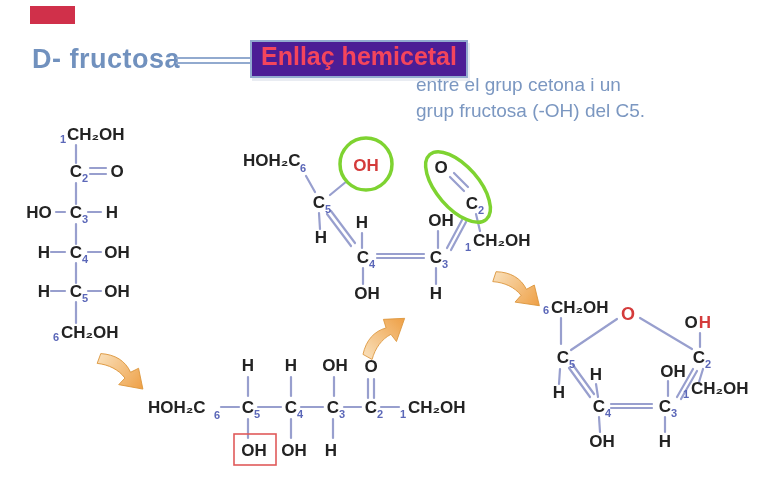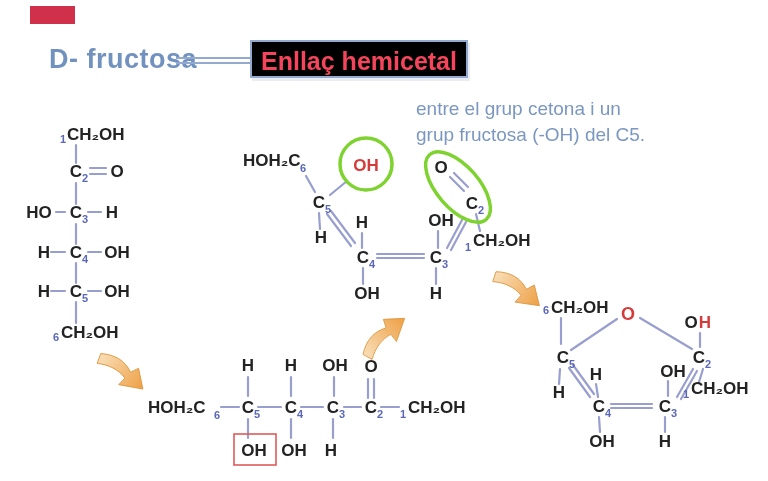--- a/index.html
+++ b/index.html
@@ -1,27 +1,27 @@
 <!DOCTYPE html>
 <html style="--title: #7191be; --callout: #f4455c; --border: #92aacf; --caption: #7b97c1; --marker: #d0304a;"><head>
 <meta charset="utf-8">
 <style>
   html,body{margin:0;padding:0;background:#fff;}
   .stage{position:relative;width:768px;height:481px;background:#ffffff;overflow:hidden;
          font-family:"Liberation Sans","DejaVu Sans",sans-serif;}
   .marker{position:absolute;left:30px;top:6px;width:45px;height:18px;background:var(--marker,#d0304a);}
   .title{position:absolute;left:32px;top:44px;font-size:27px;font-weight:bold;
-         color:var(--title,#7191be);letter-spacing:.5px;white-space:nowrap;margin-left:17px;}
+         color:var(--title,#7191be);letter-spacing:.5px;white-space:nowrap;}
   .connector{position:absolute;left:176px;top:57px;width:76px;height:3px;
          border-top:2px solid var(--border,#92aacf);border-bottom:2px solid var(--border,#92aacf);}
-  .callout{position:absolute;left:250px;top:40px;width:214px;height:34px;background:#000000;
-         border:2px solid var(--border,#92aacf);display:flex;align-items:flex-end;justify-content:center;
+  .callout{position:absolute;left:250px;top:40px;width:214px;height:34px;background:#4c1d95;
+         border:2px solid var(--border,#92aacf);display:flex;align-items:flex-start;justify-content:center;
          font-size:25px;font-weight:bold;color:var(--callout,#f4455c);white-space:nowrap;
          box-shadow:2px 3px 0 rgba(175,188,210,.28);}
-  .caption{position:absolute;left:416px;top:96px;font-size:19px;line-height:26px;
+  .caption{position:absolute;left:416px;top:72px;font-size:19px;line-height:26px;
          color:var(--caption,#7b97c1);}
   svg{position:absolute;left:0;top:0;}
   svg text{font-family:"Liberation Sans","DejaVu Sans",sans-serif;font-weight:700;}
 </style>
 </head>
 <body>
 
 <div class="stage">
 
   <div class="marker"></div>

